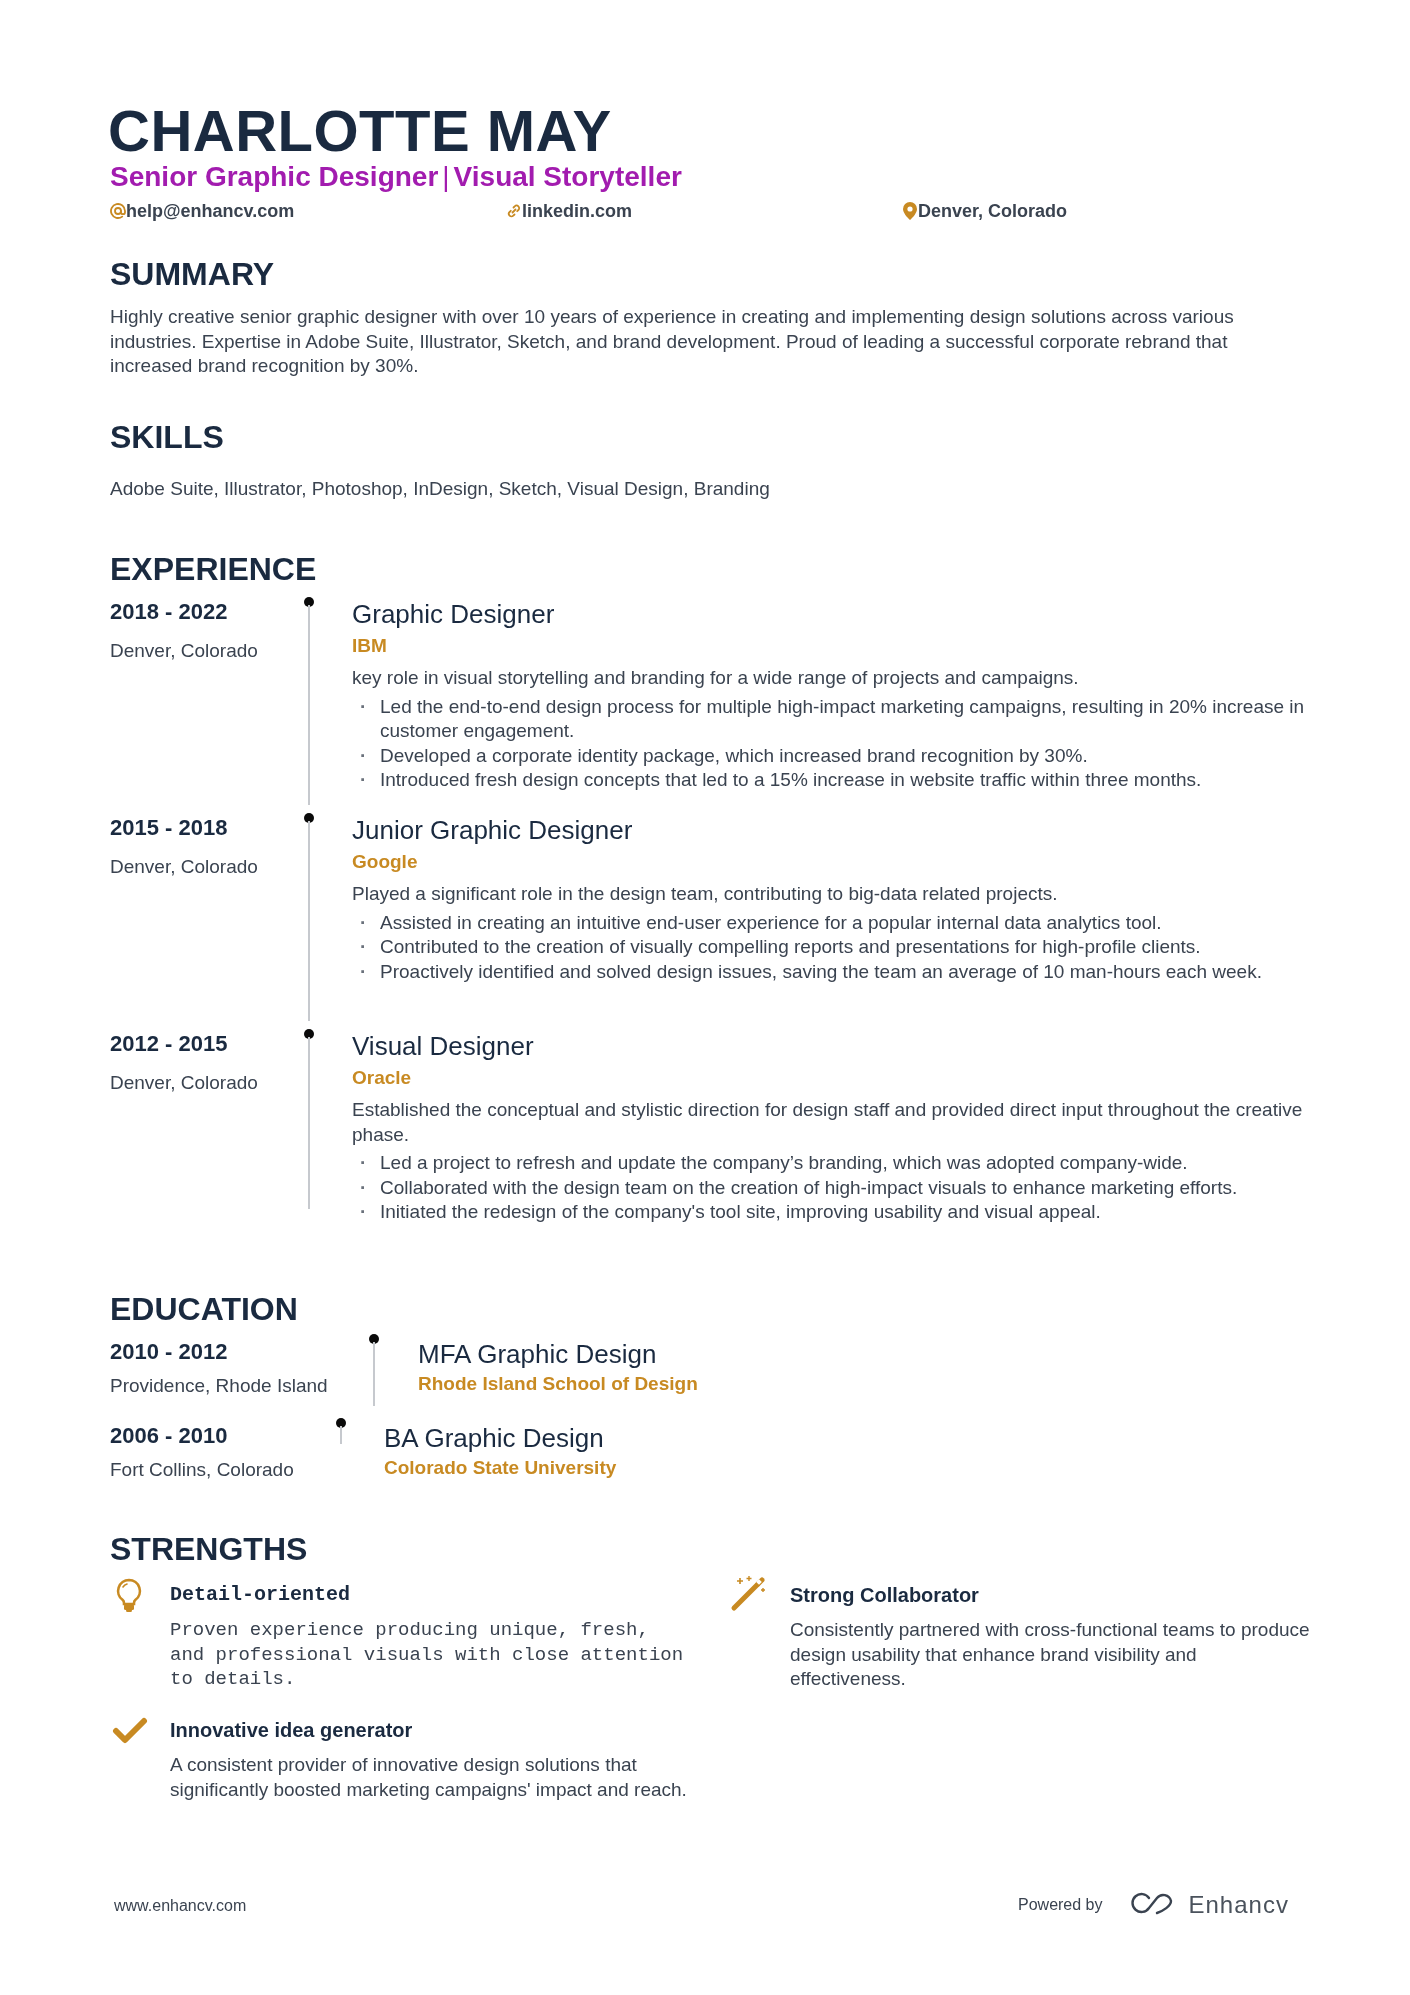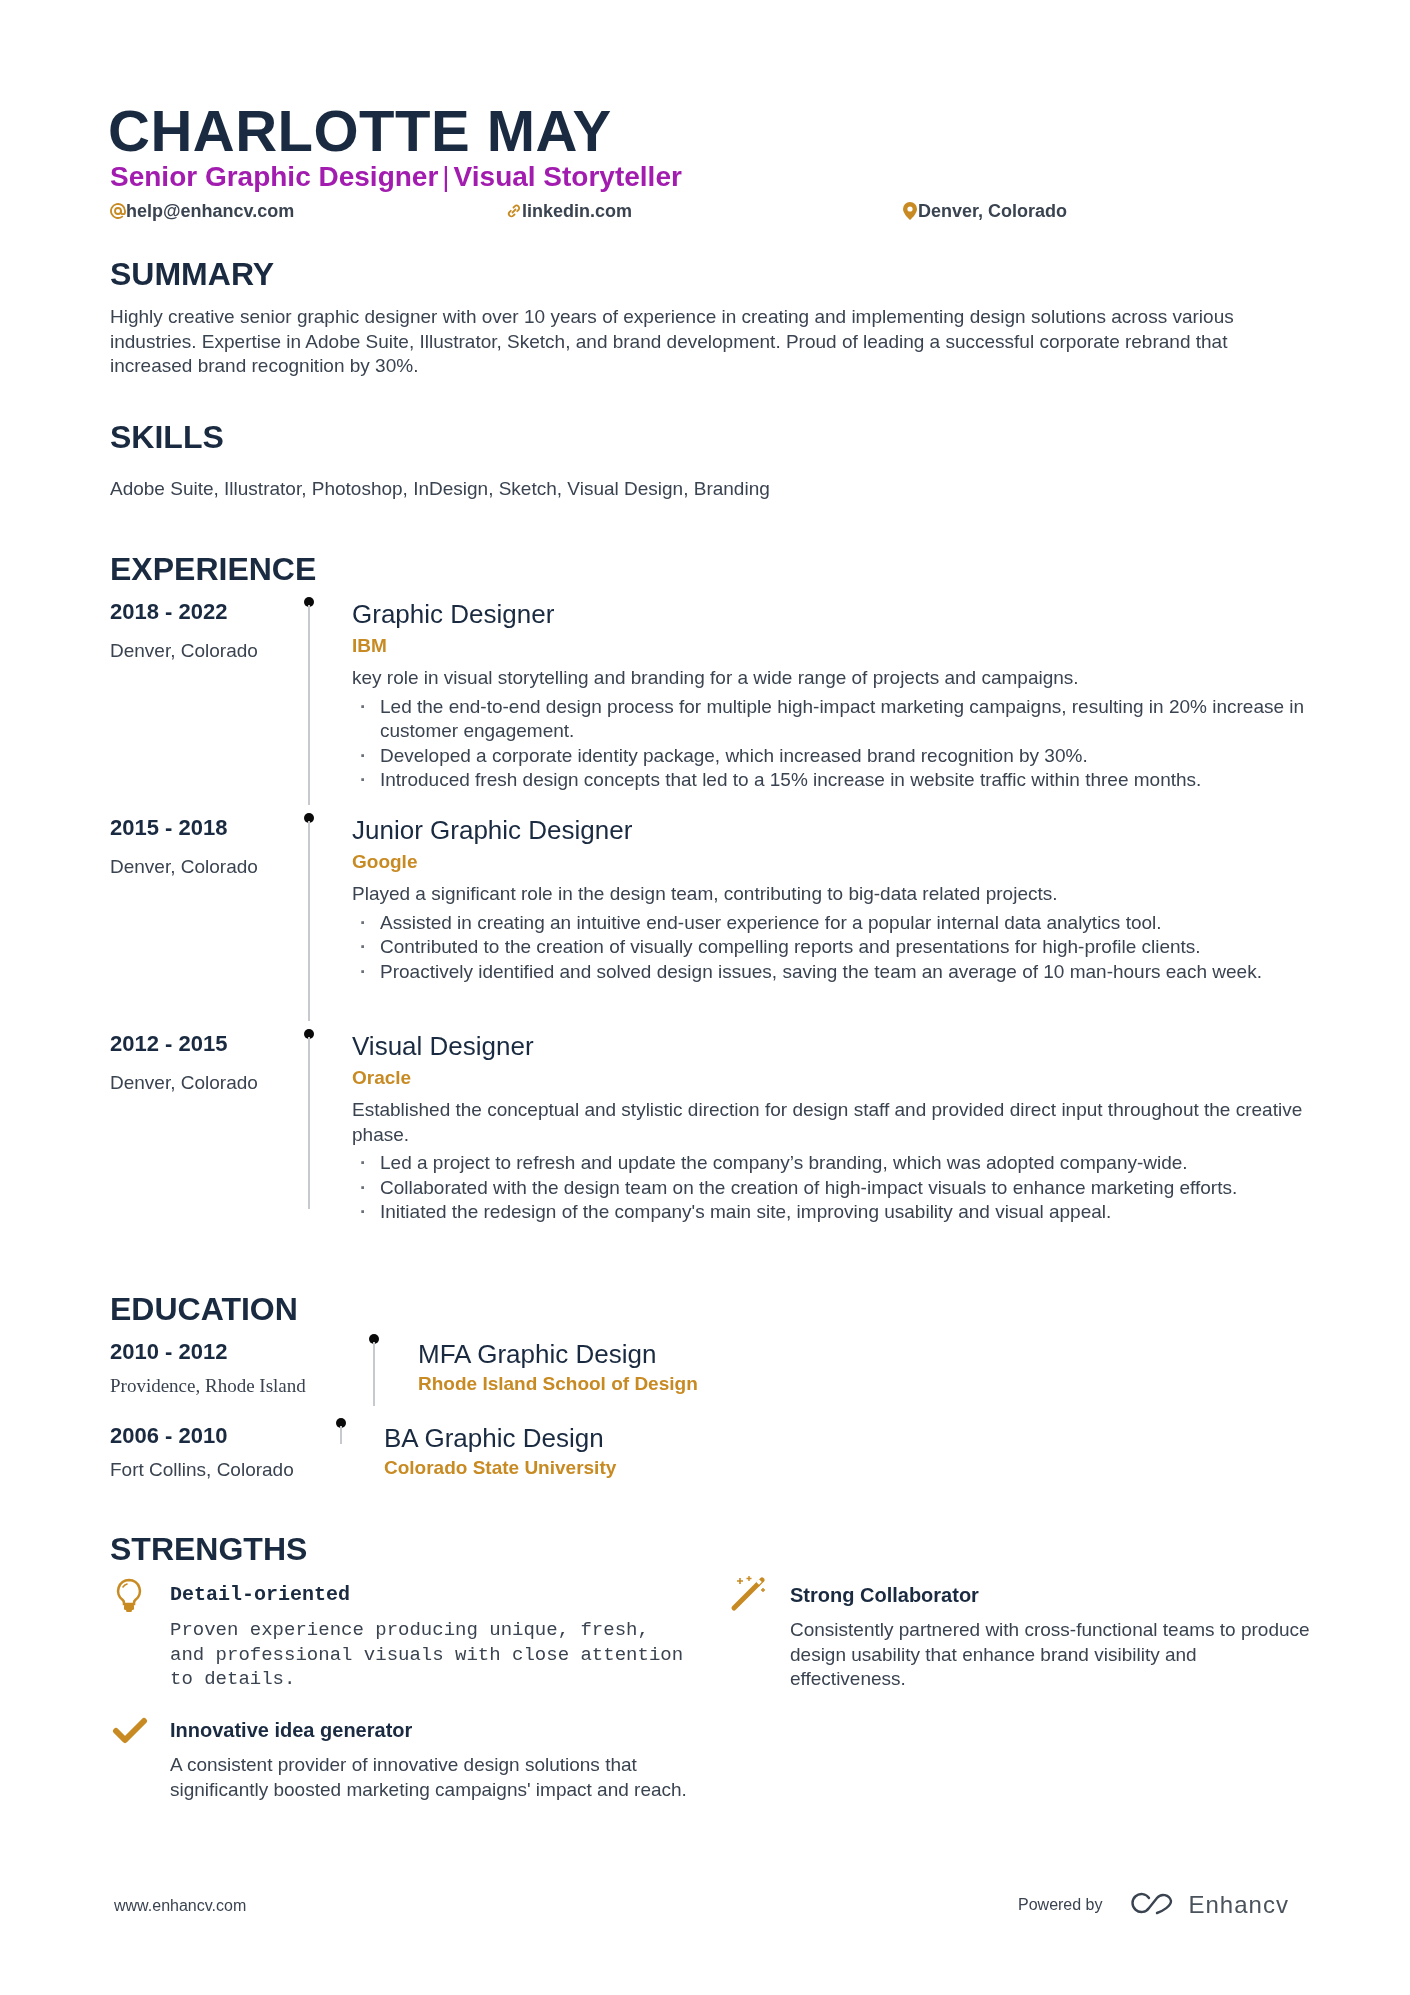--- a/index.html
+++ b/index.html
@@ -145,28 +145,28 @@
 <div class="abs exp-loc" style="top:1071px;">Denver, Colorado</div>
 <div class="abs tl-dot" style="left:304px; top:1029px;"></div>
 <div class="abs tl-line" style="left:308px; top:1037px; height:172px;"></div>
 <div class="abs exp-content" style="top:1030px;">
   <div class="exp-title">Visual Designer</div>
   <div class="exp-company">Oracle</div>
   <div class="exp-desc body-text">Established the conceptual and stylistic direction for design staff and provided direct input throughout the creative phase.</div>
   <ul class="exp-bullets body-text">
     <li>Led a project to refresh and update the company’s branding, which was adopted company-wide.</li>
     <li>Collaborated with the design team on the creation of high-impact visuals to enhance marketing efforts.</li>
-    <li>Initiated the redesign of the company's main site, improving usability and visual appeal.</li>
+    <li>Initiated the redesign of the company's tool site, improving usability and visual appeal.</li>
   </ul>
 </div>
 
 <div class="abs section-title" style="top:1290px;">EDUCATION</div>
 
 <div class="abs edu-date" style="top:1338px;">2010 - 2012</div>
-<div class="abs edu-loc" style="top:1374px;font-family:Liberation Serif, serif;">Providence, Rhode Island</div>
+<div class="abs edu-loc" style="top:1374px;">Providence, Rhode Island</div>
 <div class="abs tl-dot" style="left:369px; top:1334px;"></div>
 <div class="abs tl-line" style="left:373px; top:1342px; height:64px;"></div>
 <div class="abs" style="left:418px; top:1338px;">
   <div class="edu-degree">MFA Graphic Design</div>
   <div class="edu-school">Rhode Island School of Design</div>
 </div>
 
 <div class="abs edu-date" style="top:1422px;">2006 - 2010</div>
 <div class="abs edu-loc" style="top:1458px;">Fort Collins, Colorado</div>
 <div class="abs tl-dot" style="left:336px; top:1418px;"></div>

